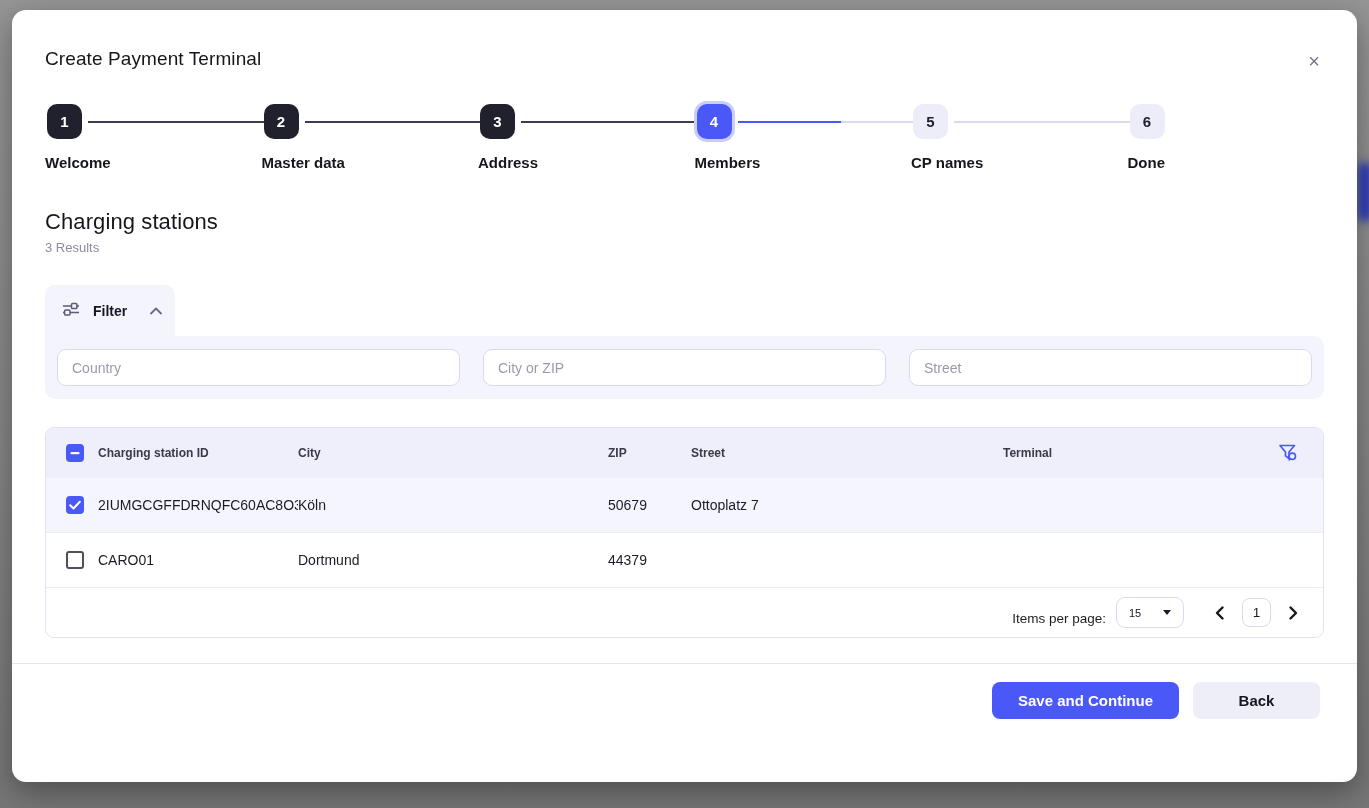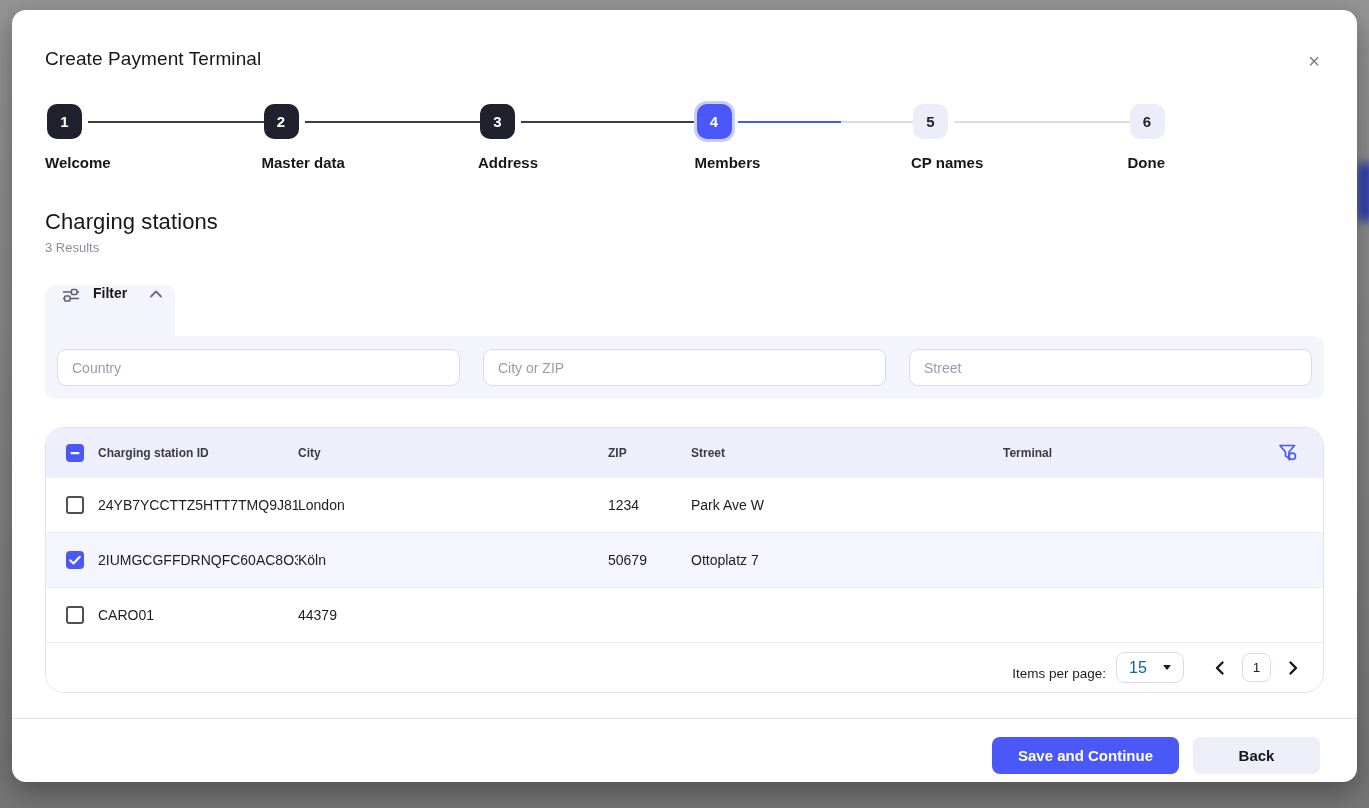--- a/index.html
+++ b/index.html
@@ -46,36 +46,36 @@
   .step:last-child .connector { display:none; }
   .step-label { margin-top:15px; margin-left:-2px; font-size:15px; font-weight:700; color:#16161e; }
   
   .section-head { margin:38px 33px 0 33px; }
   .section-title { font-size:22px; font-weight:400; color:#16161e; letter-spacing:.1px; }
   .section-results { margin-top:5px; font-size:13px; font-weight:400; color:#8b8ba2; }
   
   .filter-wrap { margin:30px 33px 0 33px; }
   .filter-tab {
     width:130px; height:51px; background:#f4f4fc; border-radius:10px 10px 0 0;
-    display:flex; gap:12px; padding:0 16px; cursor:pointer;
+    display:flex; align-items:center; gap:12px; padding:0 16px; cursor:pointer;
   }
   .filter-tab .flabel { font-size:14px; font-weight:700; color:#16161e; }
   .filter-panel {
     background:#f4f4fc; border-radius:0 10px 10px 10px;
     padding:13px 12px; display:flex; gap:23px;
   }
   .filter-input {
     flex:1; height:37px; background:#ffffff; border:1px solid #d9daf0;
     border-radius:9px; padding:0 14px; font-size:14px; color:#1c1c26;
     font-family:"Liberation Sans", sans-serif; outline:none;
   }
   .filter-input::placeholder { color:#9a9aae; }
   
   .table-card {
-    margin:28px 33px 0 33px; border:1px solid #e0e1f1; border-radius:19px;
+    margin:28px 33px 0 33px; border:1px solid #e0e1f1; border-radius:9px;
     overflow:hidden; background:#ffffff;
   }
   .trow { display:flex; align-items:center; padding-left:20px; }
   .thead { height:50px; background:#eeeffa; }
   .tbody-row { height:55px; border-bottom:1px solid #ececf7; background:#ffffff; }
   .tbody-row.selected { background:#f5f5fd; }
   .tbody-row:last-of-type { border-bottom:none; }
   .col-check { width:32px; flex:0 0 32px; display:flex; align-items:center; }
   .col-id { width:200px; flex:0 0 200px; overflow:hidden; white-space:nowrap; }
   .col-city { width:310px; flex:0 0 310px; }
@@ -91,21 +91,21 @@
   .cb.checked, .cb.indeterminate { background:#4a58f7; }
   .cb svg { position:absolute; left:0; top:0; }
   
   .pag-row { height:49px; display:flex; align-items:center; justify-content:flex-end; padding-right:18px; gap:10px; background:#ffffff; }
   .pag-label { font-size:13.5px; color:#1c1c26;margin-top:12px; }
   .pp-select {
     width:68px; height:31px; border:1px solid #d9daf0; border-radius:9px;
     display:flex; align-items:center; justify-content:space-between;
     padding:0 12px; cursor:pointer; background:#ffffff;
   }
-  .pp-select .ppv { font-size:16px; color:#0369a1; }
+  .pp-select .ppv { font-size:11px; color:#0f172a; }
   .caret-down { width:0; height:0; border-left:4.5px solid transparent; border-right:4.5px solid transparent; border-top:5.5px solid #1c1c26; }
   .pag-chev { width:24px; height:24px; display:flex; align-items:center; justify-content:center; cursor:pointer; background:none; border:none; }
   .page-box {
     width:29px; height:29px; border:1px solid #d9daf0; border-radius:8px;
     display:flex; align-items:center; justify-content:center; font-size:13.5px; color:#1c1c26;
   }
   
   .footer-divider { margin-top:25px; border-top:1px solid #e4e4ee; }
   .dlg-footer { display:flex; justify-content:flex-end; gap:14px; padding:18px 37px 0 0; }
   .btn {
@@ -207,31 +207,20 @@
         <span style="display:flex; cursor:pointer;">
           <svg width="26" height="26" viewBox="0 0 26 26">
             <path d="M5 5.5 H19.5 L14 12 V18.5 L10.5 15.8 V12 Z" fill="none" stroke="#4a58f7" stroke-width="1.7" stroke-linejoin="round"></path>
             <circle cx="17.3" cy="16.3" r="3.2" fill="#eeeffa" stroke="#4a58f7" stroke-width="1.6"></circle>
             <line x1="15.2" y1="18.8" x2="14.2" y2="19.9" stroke="#4a58f7" stroke-width="1.6" stroke-linecap="round"></line>
           </svg>
         </span>
       </div>
     </div>
 
-    <div class="trow tbody-row">
-      <div class="col-check">
-        <span class="cb unchecked"></span>
-      </div>
-      <div class="col-id cell">24YB7YCCTTZ5HTT7TMQ9J81</div>
-      <div class="col-city cell">London</div>
-      <div class="col-zip cell">1234</div>
-      <div class="col-street cell">Park Ave W</div>
-      <div class="col-terminal cell"></div>
-      <div class="col-ficon"></div>
-    </div>
 
     <div class="trow tbody-row selected">
       <div class="col-check">
         <span class="cb checked">
           <svg width="18" height="18" viewBox="0 0 18 18">
               <polyline points="4.2,9.3 7.5,12.5 13.8,5.8" fill="none" stroke="#ffffff" stroke-width="2.1" stroke-linecap="round" stroke-linejoin="round"></polyline>
             </svg>
         </span>
       </div>
       <div class="col-id cell">2IUMGCGFFDRNQFC60AC8O3</div>
@@ -240,20 +229,21 @@
       <div class="col-street cell">Ottoplatz 7</div>
       <div class="col-terminal cell"></div>
       <div class="col-ficon"></div>
     </div>
 
     <div class="trow tbody-row">
       <div class="col-check">
         <span class="cb unchecked"></span>
       </div>
       <div class="col-id cell">CARO01</div>
+      <div class="col-city cell">Dortmund</div>
       <div class="col-zip cell">44379</div>
       <div class="col-terminal cell"></div>
       <div class="col-ficon"></div>
     </div>
 
     <div class="pag-row">
       <span class="pag-label">Items per page:</span>
       <div class="pp-select">
         <span class="ppv">15</span>
         <span class="caret-down"></span>

